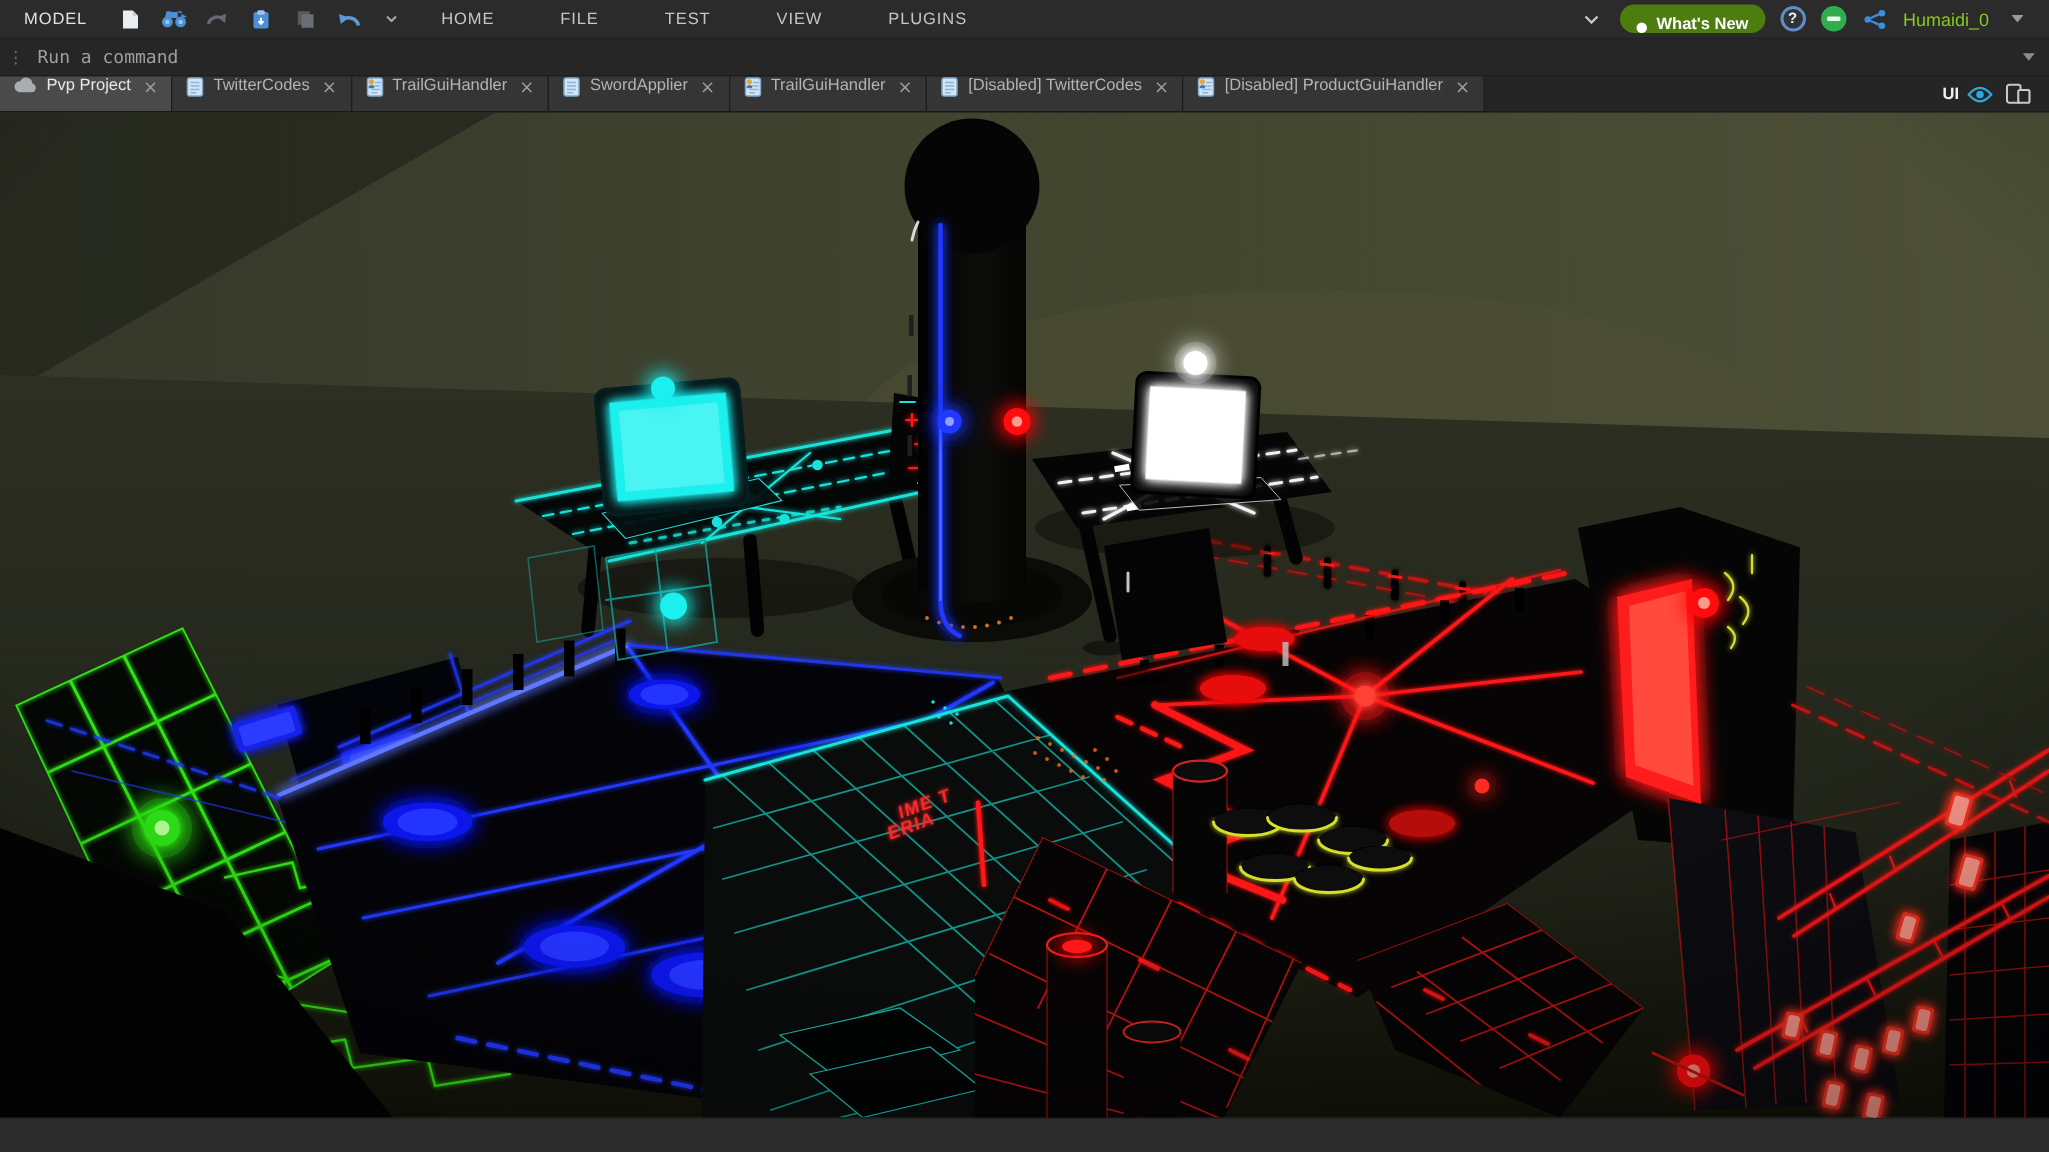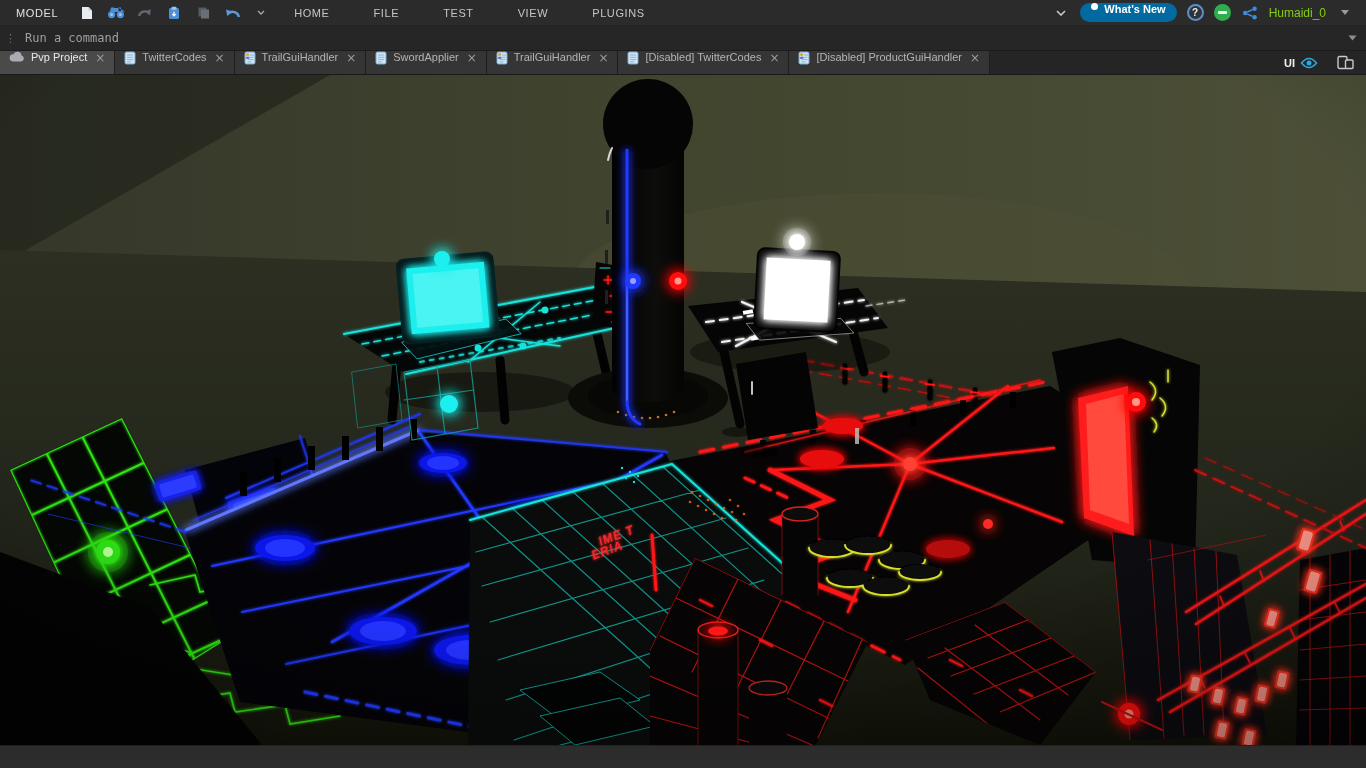--- a/index.html
+++ b/index.html
@@ -8,22 +8,22 @@
 
   
   .menubar{height:26px;min-height:26px;background:#2b2b2b;display:flex;align-items:center;
            color:#c9c9c9;font-size:11px;border-bottom:1px solid #232323;box-sizing:border-box;}
   .file{margin:0 16px 0 16px;letter-spacing:.6px;color:#e3e3e3;}
   .qat{display:flex;align-items:center;gap:11px;margin:0 16px 0 4px;}
   .qbtn{width:18px;height:18px;display:flex;align-items:center;justify-content:center;}
   .menus{display:flex;gap:44px;margin-left:8px;}
   .menu-item{letter-spacing:.6px;color:#c6c6c6;}
   .mb-right{margin-left:auto;display:flex;align-items:center;gap:10px;padding-right:12px;}
-  .whatsnew{height:19px;border-radius:10px;background:#0369a1;color:#fff;font-weight:bold;
-            font-size:11px;display:flex;align-items:flex-start;gap:6px;padding:0 11px;}
+  .whatsnew{height:19px;border-radius:10px;background:#4d7c0f;color:#fff;font-weight:bold;
+            font-size:11px;display:flex;align-items:flex-end;gap:6px;padding:0 11px;}
   .wn-dot{width:7px;height:7px;border-radius:50%;background:#fff;}
   .helpbtn{width:17px;height:17px;border-radius:50%;border:2px solid #5f8fc4;color:#ececec;
            font-size:10px;font-weight:bold;display:flex;align-items:center;justify-content:center;
            background:#2f3338;box-sizing:border-box;}
   .greenbtn{width:17px;height:17px;border-radius:50%;background:#2fae4e;display:flex;
             align-items:center;justify-content:center;}
   .greenbtn i{display:block;width:9px;height:2.5px;background:#eafdee;border-radius:1px;}
   .user{color:#84cc16;font-size:12px;}
 
   
@@ -36,21 +36,21 @@
   .cmd-caret{padding:0 9px;display:flex;}
 
   
   .tabbar{height:24px;min-height:24px;background:#252525;display:flex;align-items:stretch;
           border-bottom:1px solid #191919;box-sizing:border-box;}
   .tab{display:flex;align-items:flex-start;gap:6px;padding:0 9px;background:#353535;
        border-right:1px solid #1e1e1e;font-size:11px;color:#b3b3b3;white-space:nowrap;}
   .tab.active{background:#4a4a4a;color:#e8e8e8;}
   .tab-close{color:#9d9d9d;font-size:12px;margin-left:2px;font-family:"DejaVu Sans",sans-serif;}
   .tab-icon{display:flex;}
-  .tb-right{margin-left:auto;display:flex;align-items:center;gap:19px;padding:0 12px;}
+  .tb-right{margin-left:auto;display:flex;align-items:center;gap:8px;padding:0 12px;}
   .ui-toggle{display:flex;align-items:center;gap:5px;color:#f0f0f0;font-weight:bold;font-size:11px;}
 
   
   .viewport{position:relative;height:670px;min-height:670px;background:#2c2f21;}
   .viewport svg{display:block;}
 
   
   .statusbar{height:23px;min-height:23px;background:#2c2c2c;border-top:1px solid #202020;box-sizing:border-box;}
 
   

